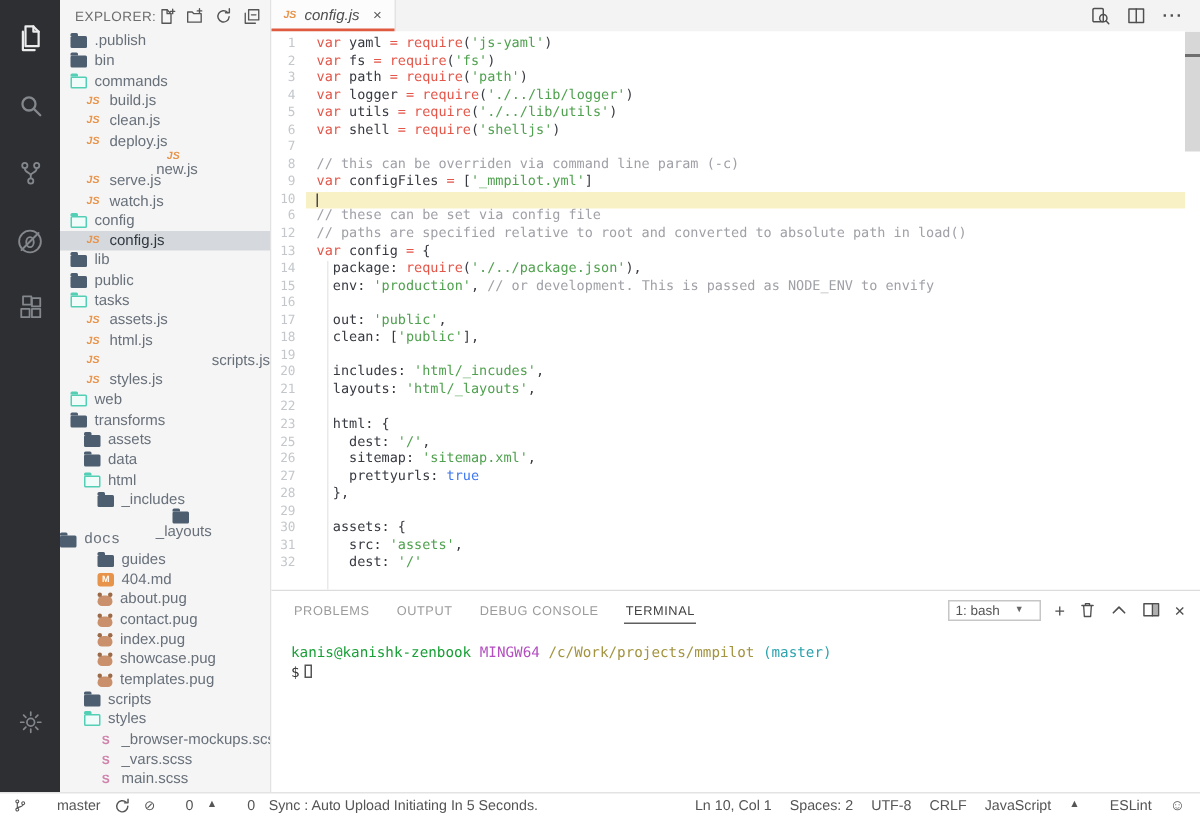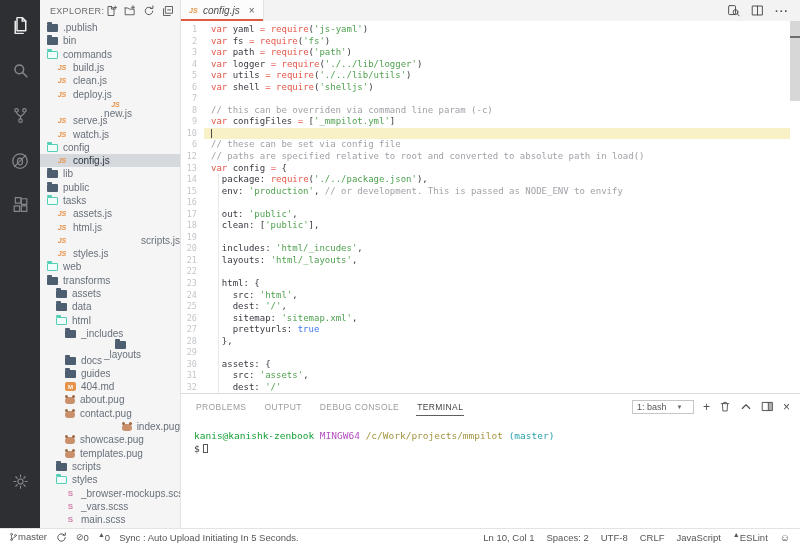--- a/index.html
+++ b/index.html
@@ -68,21 +68,21 @@
   .psel .arr{font-size:6px;color:#666;}
   .pact{cursor:pointer;display:flex;align-items:center;font-size:12px;color:#4f4f4f;}
   .terminal{flex:1;font-family:"DejaVu Sans Mono",monospace;font-size:9.5px;color:#333;padding:10px 0 0 13px;line-height:13px;}
   .tg{color:#18a036;}.tm{color:#b44fc0;}.ty{color:#a39440;}.tc{color:#2ba3ad;}.tp{color:#333;}
   .tcursor{display:inline-block;width:5px;height:9px;border:1px solid #555;margin-left:3px;vertical-align:-1px;}
 
   
   .statusbar{height:17px;background:#fff;border-top:1px solid #e3e3e3;display:flex;align-items:center;font-size:9.5px;color:#555;padding:0 10px 0 9px;}
   .st-left{display:flex;align-items:center;gap:9px;}
   .st-right{margin-left:auto;display:flex;align-items:center;gap:12px;}
-  .st-item{display:flex;align-items:flex-start;gap:0;white-space:nowrap;cursor:pointer;}
+  .st-item{display:flex;align-items:center;gap:20px;white-space:nowrap;cursor:pointer;}
   .glyph{font-size:9px;}
   .glyph.warn{font-size:7px;position:relative;top:-1px;}
   svg{display:block;}
 </style>
 </head>
 <body>
 
 <div class="app">
 
   <div class="activitybar">
@@ -260,41 +260,41 @@
           <span>html</span>
         </div>
         <div class="trow" style="padding-left: 25px;">
           <span class="ic ic-folder"></span>
           <span>_includes</span>
         </div>
         <div class="trow" style="padding-left: 25px; flex-direction: column;">
           <span class="ic ic-folder"></span>
           <span>_layouts</span>
         </div>
-        <div class="trow" style="padding-left: 25px;">
+        <div class="trow" style=" font-family: Liberation Mono, monospace;">
           <span class="ic ic-folder"></span>
           <span>docs</span>
         </div>
         <div class="trow" style="padding-left: 25px;">
           <span class="ic ic-folder"></span>
           <span>guides</span>
         </div>
         <div class="trow" style="padding-left: 25px;">
           <span class="ic ic-md">M</span>
           <span>404.md</span>
         </div>
         <div class="trow" style="padding-left: 25px;">
           <span class="ic ic-pug"></span>
           <span>about.pug</span>
         </div>
         <div class="trow" style="padding-left: 25px;">
           <span class="ic ic-pug"></span>
           <span>contact.pug</span>
         </div>
-        <div class="trow" style="padding-left: 25px; justify-content: flex-end;">
+        <div class="trow" style="padding-left: 25px;">
           <span class="ic ic-pug"></span>
           <span>index.pug</span>
         </div>
         <div class="trow" style="padding-left: 25px;">
           <span class="ic ic-pug"></span>
           <span>showcase.pug</span>
         </div>
         <div class="trow" style="padding-left: 25px;">
           <span class="ic ic-pug"></span>
           <span>templates.pug</span>
@@ -437,24 +437,20 @@
             <span class="cl-num">21</span>
             <span class="cl-body"><span class="tk-i">  layouts</span><span class="tk-p">: </span><span class="tk-s">'html/_layouts'</span><span class="tk-p">,</span></span>
           </div>
           <div class="cline">
             <span class="cl-num">22</span>
             <span class="cl-body"></span>
           </div>
           <div class="cline">
             <span class="cl-num">23</span>
             <span class="cl-body"><span class="tk-i">  html</span><span class="tk-p">: {</span></span>
-          </div>
-          <div class="cline">
-            <span class="cl-num">24</span>
-            <span class="cl-body"><span class="tk-i">    src</span><span class="tk-p">: </span><span class="tk-s">'html'</span><span class="tk-p">,</span></span>
           </div>
           <div class="cline">
             <span class="cl-num">25</span>
             <span class="cl-body"><span class="tk-i">    dest</span><span class="tk-p">: </span><span class="tk-s">'/'</span><span class="tk-p">,</span></span>
           </div>
           <div class="cline">
             <span class="cl-num">26</span>
             <span class="cl-body"><span class="tk-i">    sitemap</span><span class="tk-p">: </span><span class="tk-s">'sitemap.xml'</span><span class="tk-p">,</span></span>
           </div>
           <div class="cline">

